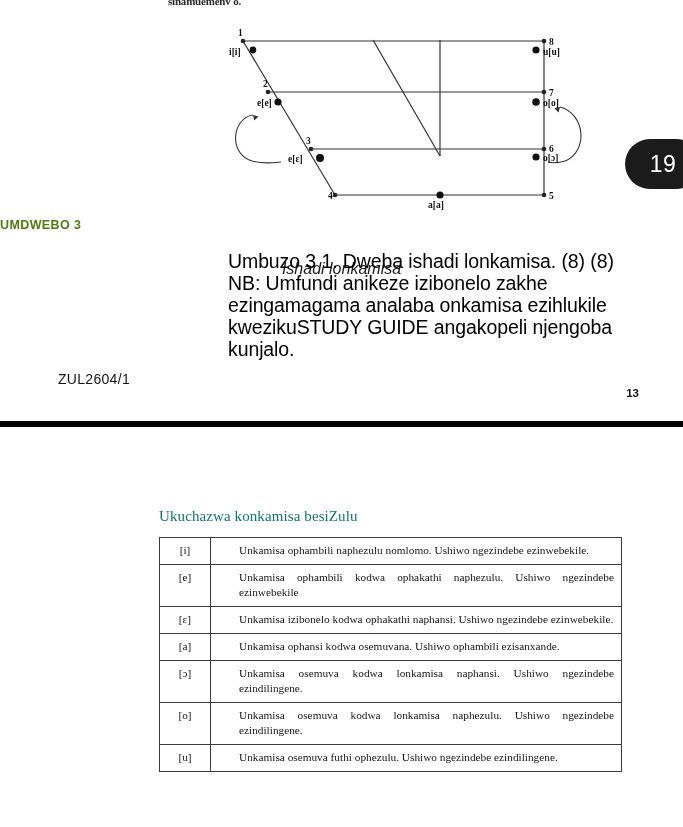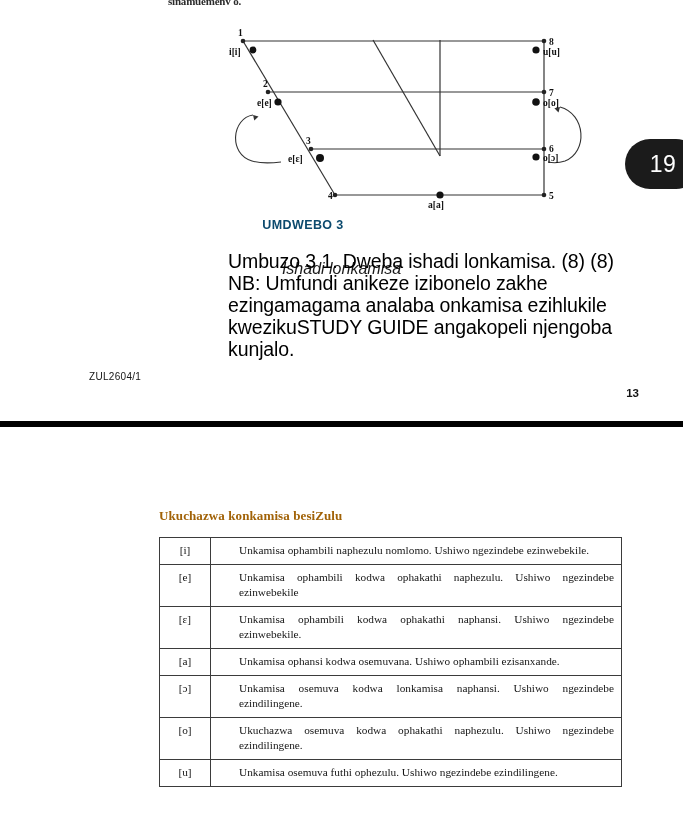--- a/index.html
+++ b/index.html
@@ -49,25 +49,25 @@
   .diagram-svg {
     display: block;
   }
 
   
   .fig-caption {
     position: absolute;
     left: 0;
     top: 218px;
     width: 606px;
-    text-align: center;
+    text-align: left;
     font-size: 12.5px;
     font-weight: bold;
     letter-spacing: 0.4px;
-    color: #0c4a6e;
+    color: #4d7c0f;
   }
   .fig-subcaption {
     position: absolute;
     left: 0;
     top: 236px;
     width: 683px;
     text-align: center;
     font-size: 16px;
     font-style: italic;
     color: #1a1a1a;
@@ -82,23 +82,23 @@
     width: 412px;
     font-size: 19.5px;
     line-height: 22px;
     color: #000000;
     letter-spacing: -0.1px;
   }
 
   
   .footer-code {
     position: absolute;
-    left: 89px;
+    left: 58px;
     top: 371px;
-    font-size: 10px;
+    font-size: 14px;
     letter-spacing: 0.3px;
     color: #141414;
   }
   .footer-page {
     position: absolute;
     right: 44px;
     top: 371px;
     font-size: 11.5px;
     font-weight: bold;
     color: #141414;
@@ -133,24 +133,24 @@
     box-sizing: border-box;
     letter-spacing: 0.5px;
   }
 
   
   .table-heading {
     position: absolute;
     left: 159px;
     top: 508px;
     font-family: "Liberation Serif", serif;
-    font-weight: bold;
-    font-size: 13px;
+    font-weight: normal;
+    font-size: 15px;
     letter-spacing: 0.1px;
-    color: #a16207;
+    color: #0f766e;
   }
 
   
   .vowel-table {
     position: absolute;
     left: 159px;
     top: 537px;
     width: 463px;
     border-collapse: collapse;
     font-family: "Liberation Serif", serif;
@@ -273,33 +273,33 @@
       <tr>
         <td class="sym">[i]</td>
         <td class="desc">Unkamisa ophambili naphezulu nomlomo. Ushiwo ngezindebe ezinwebekile.</td>
       </tr>
       <tr>
         <td class="sym">[e]</td>
         <td class="desc">Unkamisa ophambili kodwa ophakathi naphezulu. Ushiwo ngezindebe ezinwebekile</td>
       </tr>
       <tr>
         <td class="sym">[ɛ]</td>
-        <td class="desc">Unkamisa ophambili kodwa ophakathi naphansi. Ushiwo ngezindebe ezinwebekile.</td>
+        <td class="desc">Unkamisa izibonelo kodwa ophakathi naphansi. Ushiwo ngezindebe ezinwebekile.</td>
       </tr>
       <tr>
         <td class="sym">[a]</td>
         <td class="desc">Unkamisa ophansi kodwa osemuvana. Ushiwo ophambili ezisanxande.</td>
       </tr>
       <tr>
         <td class="sym">[ɔ]</td>
         <td class="desc">Unkamisa osemuva kodwa lonkamisa naphansi. Ushiwo ngezindebe ezindilingene.</td>
       </tr>
       <tr>
         <td class="sym">[o]</td>
-        <td class="desc">Ukuchazwa osemuva kodwa ophakathi naphezulu. Ushiwo ngezindebe ezindilingene.</td>
+        <td class="desc">Unkamisa osemuva kodwa lonkamisa naphezulu. Ushiwo ngezindebe ezindilingene.</td>
       </tr>
       <tr>
         <td class="sym">[u]</td>
         <td class="desc">Unkamisa osemuva futhi ophezulu. Ushiwo ngezindebe ezindilingene.</td>
       </tr>
     </tbody>
   </table>
 
 </div>
 

